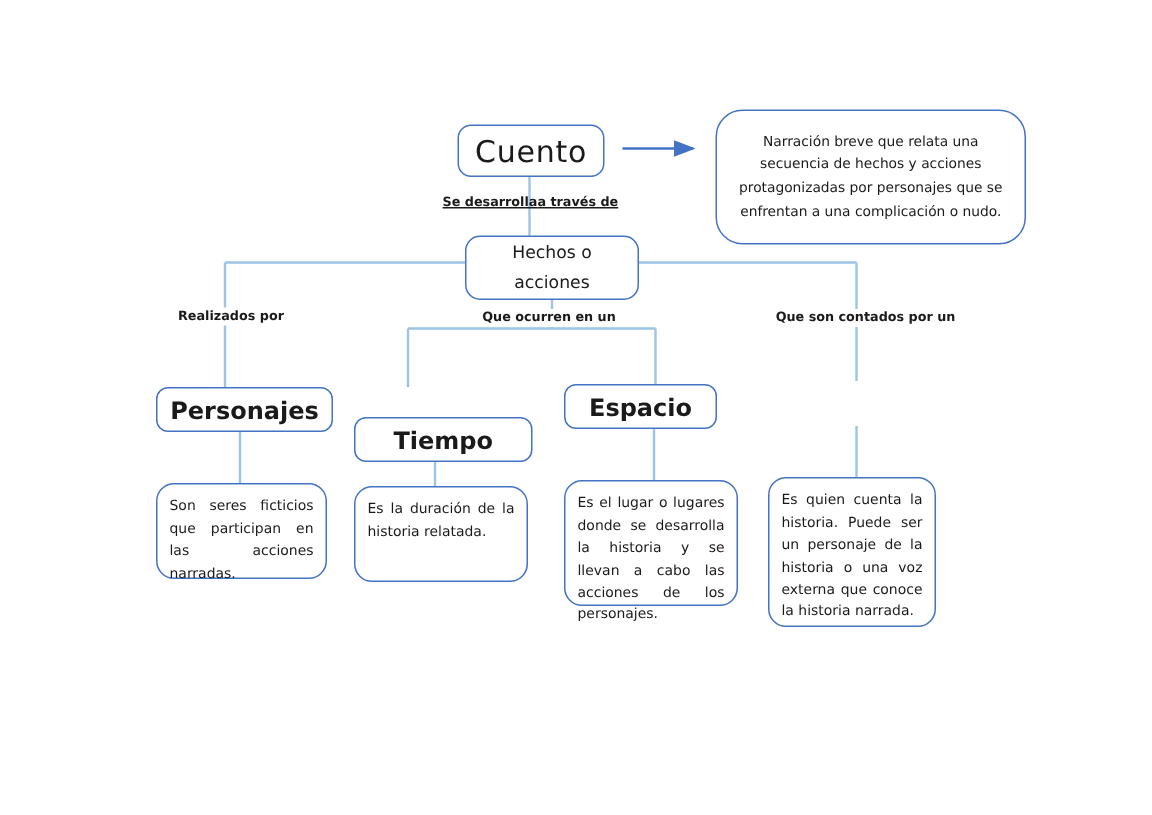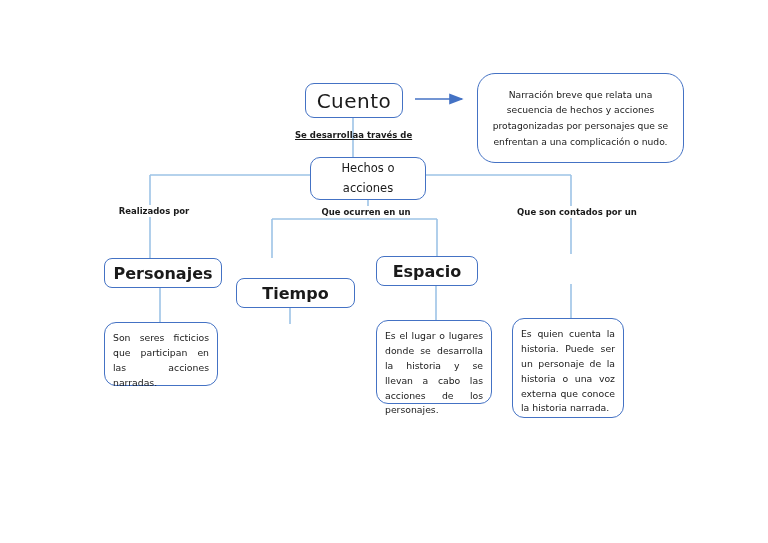--- a/index.html
+++ b/index.html
@@ -106,16 +106,17 @@
     <span>Personajes</span>
   </div>
   <div class="box node-box node-tiempo">
     <span>Tiempo</span>
   </div>
   <div class="box node-box node-espacio">
     <span>Espacio</span>
   </div>
 
   <div class="box desc-box desc-1">Son seres ficticios que participan en las acciones narradas.</div>
+  <div class="box desc-box desc-2">Es la duración de la historia relatada.</div>
   <div class="box desc-box desc-3">Es el lugar o lugares donde se desarrolla la historia y se llevan a cabo las acciones de los personajes.</div>
   <div class="box desc-box desc-4">Es quien cuenta la historia. Puede ser un personaje de la historia o una voz externa que conoce la historia narrada.</div>
 
 </div>
 
 </body></html>

